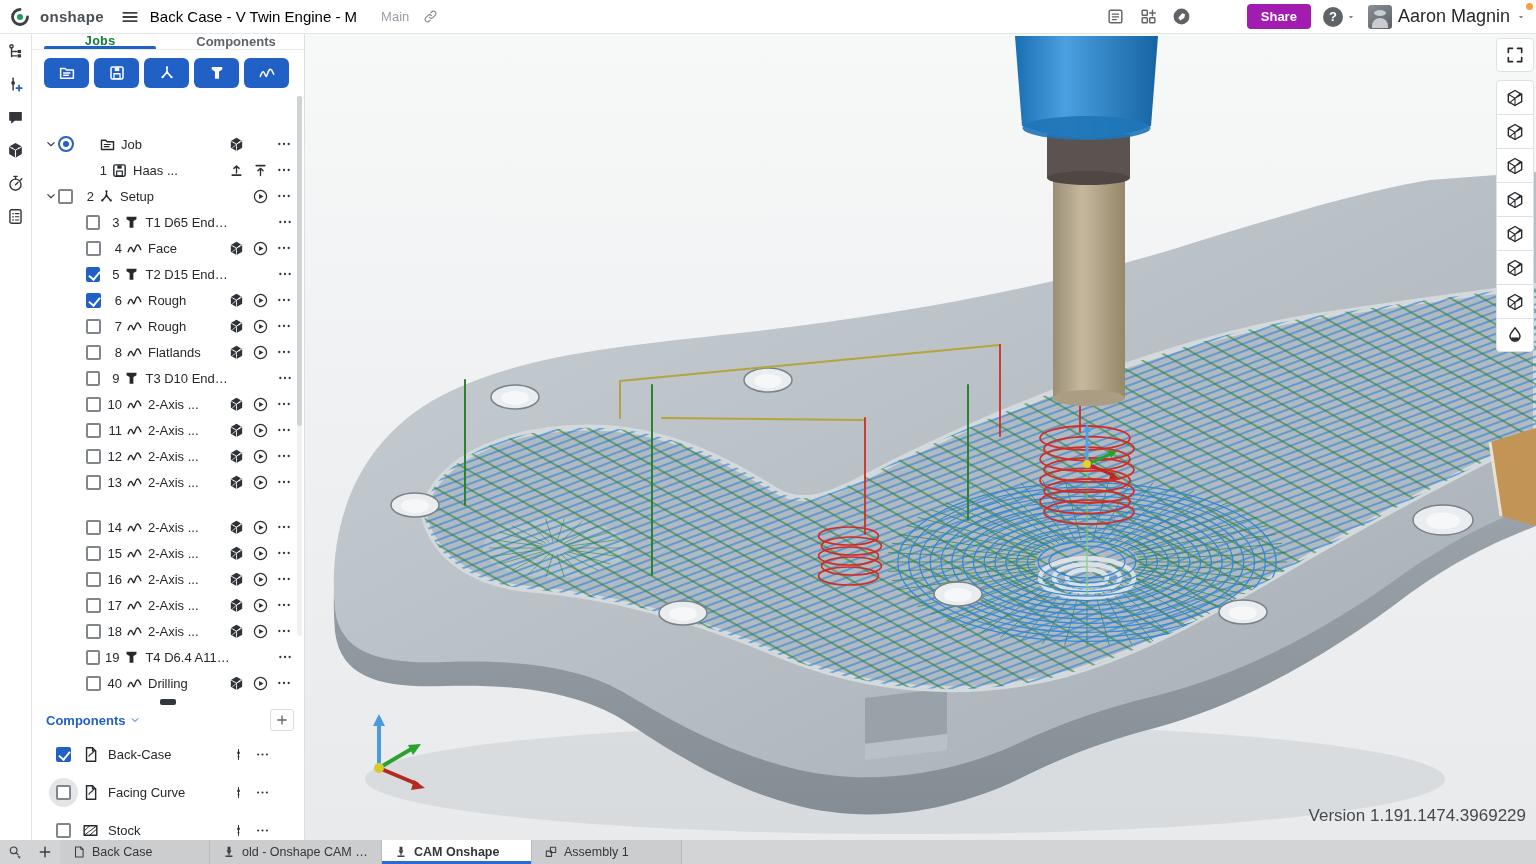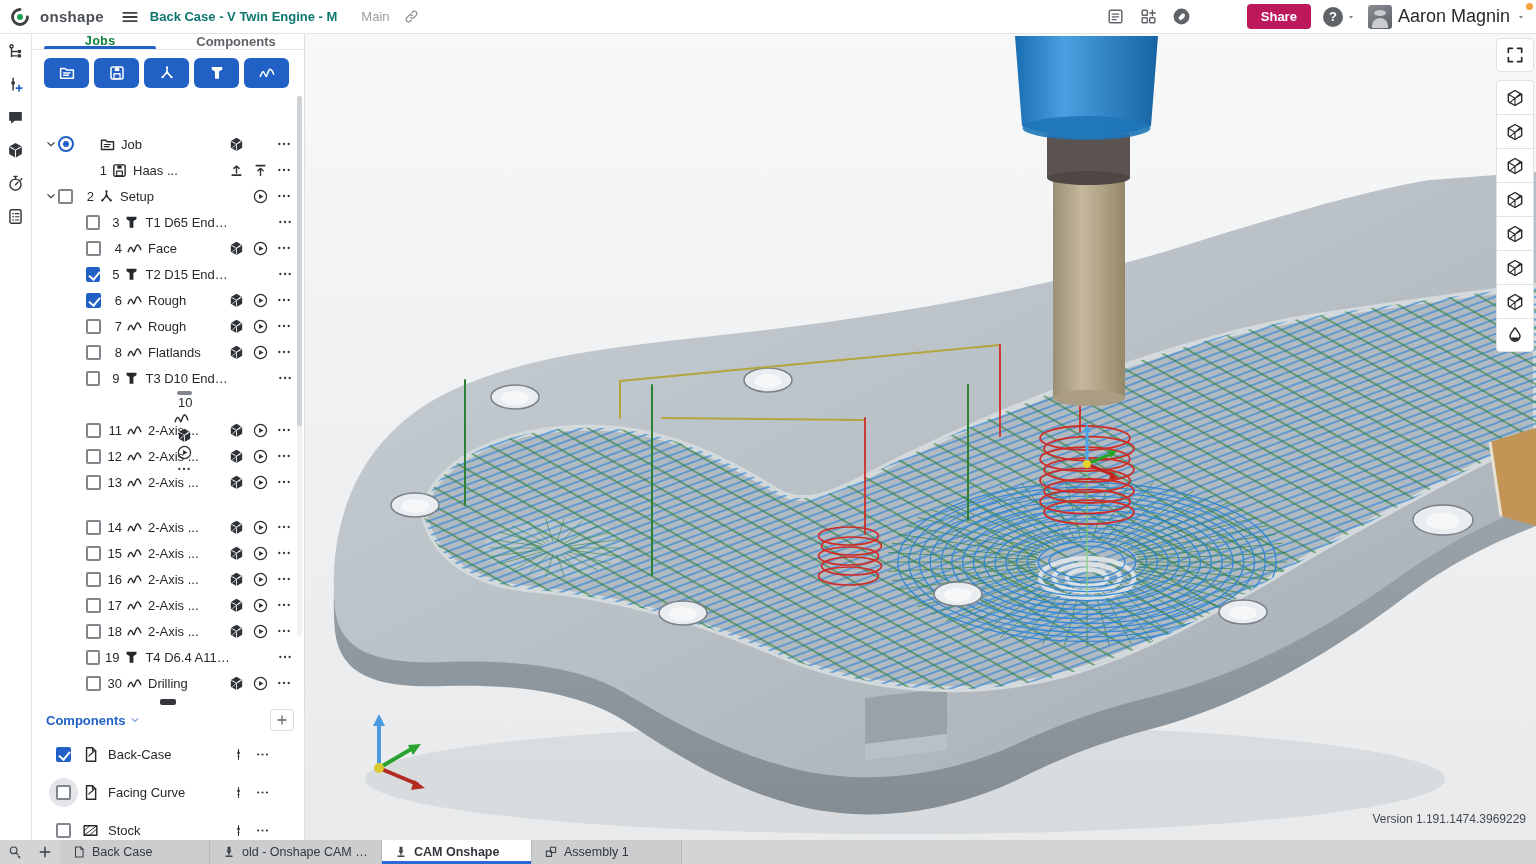--- a/index.html
+++ b/index.html
@@ -8,26 +8,26 @@
   .ic { display:inline-flex; align-items:center; justify-content:center; flex:0 0 auto; }
   .ic svg { width:100%; height:100%; display:block; }
 
   
   #topbar { position:absolute; left:0; top:0; width:1536px; height:34px; background:#fff;
     border-bottom:1px solid #e3e5e7; display:flex; align-items:center; padding:0 10px; z-index:30; }
   .tb-left { display:flex; align-items:center; gap:10px; }
   .logo-ic { width:20px; height:20px; }
   .wordmark { font-size:15px; font-weight:700; color:#4a4f55; letter-spacing:.3px; margin-right:6px; }
   .burger { width:20px; height:20px; color:#3c4043; cursor:pointer; }
-  .doc-title { font-size:13px; font-weight:700; color:#0f766e; white-space:nowrap; }
+  .doc-title { font-size:15px; font-weight:400; color:#000000; white-space:nowrap; }
   .ws-name { font-size:13px; color:#9aa0a6; margin-left:14px; }
   .link-ic { width:15px; height:15px; color:#80868b; margin-left:4px; }
   .tb-right { margin-left:auto; display:flex; align-items:center; gap:12px; }
   .tb-ic { width:19px; height:19px; color:#5f6368; cursor:pointer; }
-  .share-btn { background:#be185d; color:#fff; font-size:13px; font-weight:700;
+  .share-btn { background:#a21caf; color:#fff; font-size:13px; font-weight:700;
     border:none; border-radius:4px; padding:5px 14px; cursor:pointer;margin-left:44px; }
   .help-circle { width:20px; height:20px; border-radius:50%; background:#5f6368; color:#fff;
     font-size:13px; font-weight:700; display:flex; align-items:center; justify-content:center; cursor:pointer; }
   .caret { width:10px; height:10px; color:#5f6368; }
   .avatar { width:24px; height:24px; border-radius:3px; background:linear-gradient(145deg,#8a8f94,#5a6066);
     position:relative; overflow:hidden; }
   .avatar::after { content:""; position:absolute; left:6px; top:5px; width:12px; height:6px;
     border-radius:50%; background:#c9ccd0; }
   .avatar::before { content:""; position:absolute; left:4px; top:13px; width:16px; height:10px;
     border-radius:8px 8px 0 0; background:#caccd0; }
@@ -89,21 +89,21 @@
   .comp-add .ic { width:14px; height:14px; color:#5f6368; }
   .crow { height:38px; display:flex; align-items:center; padding:0 30px 0 24px; font-size:13px; color:#26292c; }
   .crow .ticon { width:19px; height:19px; margin:0 8px 0 10px; }
   .crow .tlabel { flex:1; }
   .crow .slot .ic { width:15px; height:15px; }
 
   
   #viewport { position:absolute; left:305px; top:34px; width:1231px; height:806px;
     background:linear-gradient(180deg,#f7f8f8 0%, #f0f1f2 45%, #e8eaeb 100%); }
   #scene { position:absolute; left:0; top:0; }
-  .version-label { position:absolute; right:10px; bottom:14px; font-size:12px; color:#46494d; }
+  .version-label { position:absolute; right:10px; bottom:14px; font-size:17px; color:#46494d; }
   #triad { position:absolute; left:52px; bottom:44px; width:80px; height:86px; }
 
   
   #righttools { position:absolute; right:2px; top:4px; display:flex; flex-direction:column; gap:0; z-index:25; }
   .rt-btn { width:38px; height:34px; background:#fff; border:1px solid #dfe2e4; border-bottom:none;
     display:flex; align-items:center; justify-content:center; cursor:pointer; }
   .rt-btn:last-child { border-bottom:1px solid #dfe2e4; }
   .rt-btn.grp-start { margin-top:8px; border-radius:4px 4px 0 0; }
   .rt-btn.grp-end { border-radius:0 0 4px 4px; border-bottom:1px solid #dfe2e4; }
   .rt-btn.single { border-radius:4px; border-bottom:1px solid #dfe2e4; }
@@ -619,21 +619,21 @@
         <span class="slot">
           <span class="ic menu-ic">
             <svg viewBox="0 0 24 24" aria-hidden="true">
               <circle cx="5" cy="12" r="1.7" fill="currentColor"></circle>
               <circle cx="12" cy="12" r="1.7" fill="currentColor"></circle>
               <circle cx="19" cy="12" r="1.7" fill="currentColor"></circle>
             </svg>
           </span>
         </span>
       </div>
-      <div class="trow" style="padding-left: 40px; flex-direction: column;">
+      <div class="trow" style="padding-left: 40px;">
         <span class="sp" style="width: 14px;"></span>
         <span class="cbx"></span>
         <span class="rnum">10</span>
         <span class="ic ticon">
           <svg viewBox="0 0 24 24" aria-hidden="true">
             <path d="M3 16.5c2-5.5 3.8-7.5 5-5.2l2.6 5c1 2 2.8-7.8 5-9s4 3.2 5.4 6.4" fill="none" stroke="currentColor" stroke-linecap="round" stroke-linejoin="round" stroke-width="2"></path>
           </svg>
         </span>
         <span class="tlabel">2-Axis ...</span>
         <span class="slot">
@@ -995,21 +995,21 @@
               <circle cx="5" cy="12" r="1.7" fill="currentColor"></circle>
               <circle cx="12" cy="12" r="1.7" fill="currentColor"></circle>
               <circle cx="19" cy="12" r="1.7" fill="currentColor"></circle>
             </svg>
           </span>
         </span>
       </div>
       <div class="trow" style="padding-left: 40px;">
         <span class="sp" style="width: 14px;"></span>
         <span class="cbx"></span>
-        <span class="rnum">30</span>
+        <span class="rnum">40</span>
         <span class="ic ticon">
           <svg viewBox="0 0 24 24" aria-hidden="true">
             <path d="M3 16.5c2-5.5 3.8-7.5 5-5.2l2.6 5c1 2 2.8-7.8 5-9s4 3.2 5.4 6.4" fill="none" stroke="currentColor" stroke-linecap="round" stroke-linejoin="round" stroke-width="2"></path>
           </svg>
         </span>
         <span class="tlabel">Drilling</span>
         <span class="slot">
           <span class="ic">
             <svg viewBox="0 0 24 24" aria-hidden="true">
               <path d="M12 2.5l8 4.5v9.5L12 21l-8-4.5V7z" fill="currentColor"></path>

